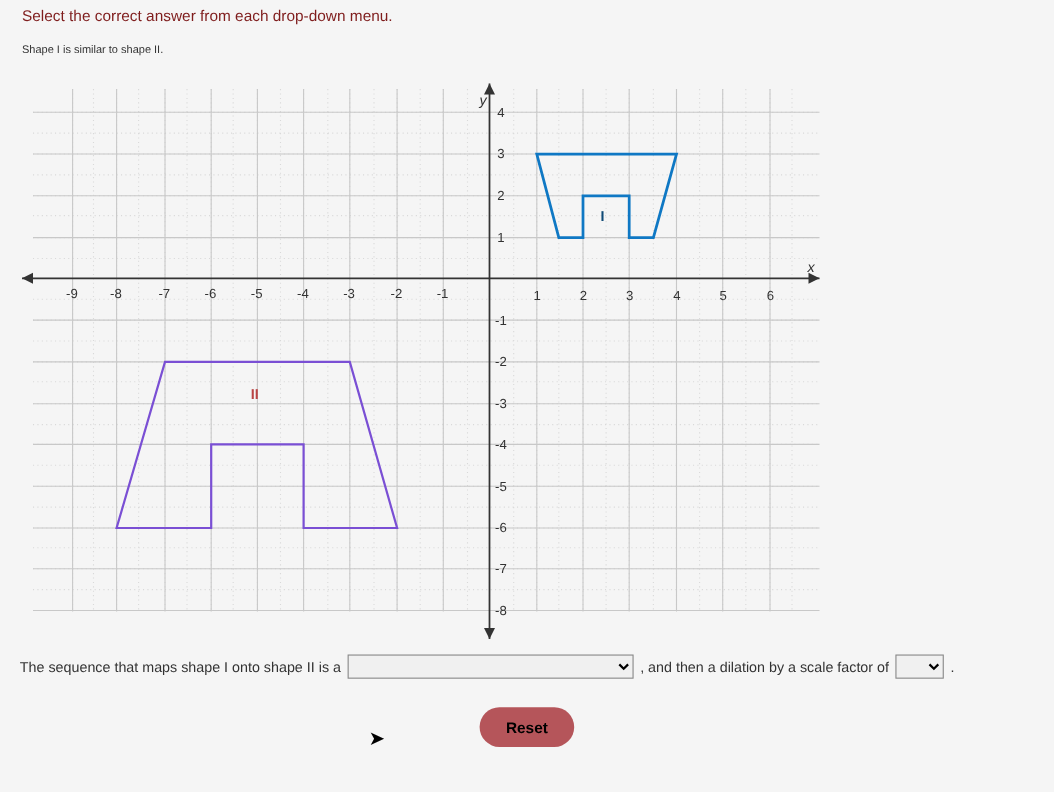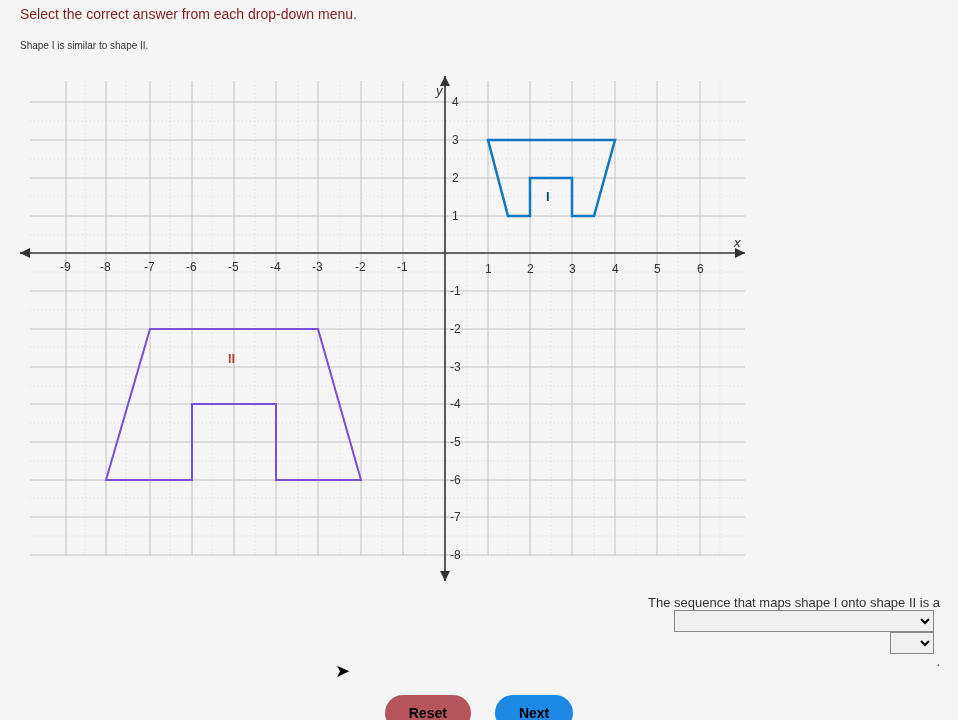--- a/index.html
+++ b/index.html
@@ -31,26 +31,25 @@
       height: 530px;
       margin-left: 10px;
     }
     .graph-svg {
       position: absolute;
       top: 0;
       left: 0;
     }
     .answer-row {
       display: flex;
-      align-items: flex-end;
+      align-items: center;
       padding: 4px 18px;
       font-size: 13px;
       color: #333;
       flex-wrap: nowrap;
-      flex-direction: column;
     }
     .answer-row select {
       margin: 0 6px;
       font-size: 12px;
       border: 1px solid #888;
       background: #f0f0f0;
       height: 22px;
     }
     .select-wide {
       width: 260px;
@@ -235,22 +234,22 @@
 
     <polygon points="140,268 308,268 351,419 266,419 266,343 182,343 182,419 96,419" fill="none" stroke="#7a4fd4" stroke-width="2"></polygon>
     <text x="218" y="302" font-size="13" font-weight="bold" fill="#b94343">II</text>
 
   </svg>
 </div>
 
 <div class="answer-row">
   <span>The sequence that maps shape I onto shape II is a</span>
   <select class="select-wide"></select>
+  <span>, and then a dilation by a scale factor of</span>
   <select class="select-narrow"></select>
   <span>.</span>
 </div>
 
 <div class="button-row">
   <button class="btn btn-reset">Reset</button>
-  <button class="btn btn-next">Next</button>
 </div>
 
 <div class="cursor-arrow">➤</div>
 
 </body></html>

